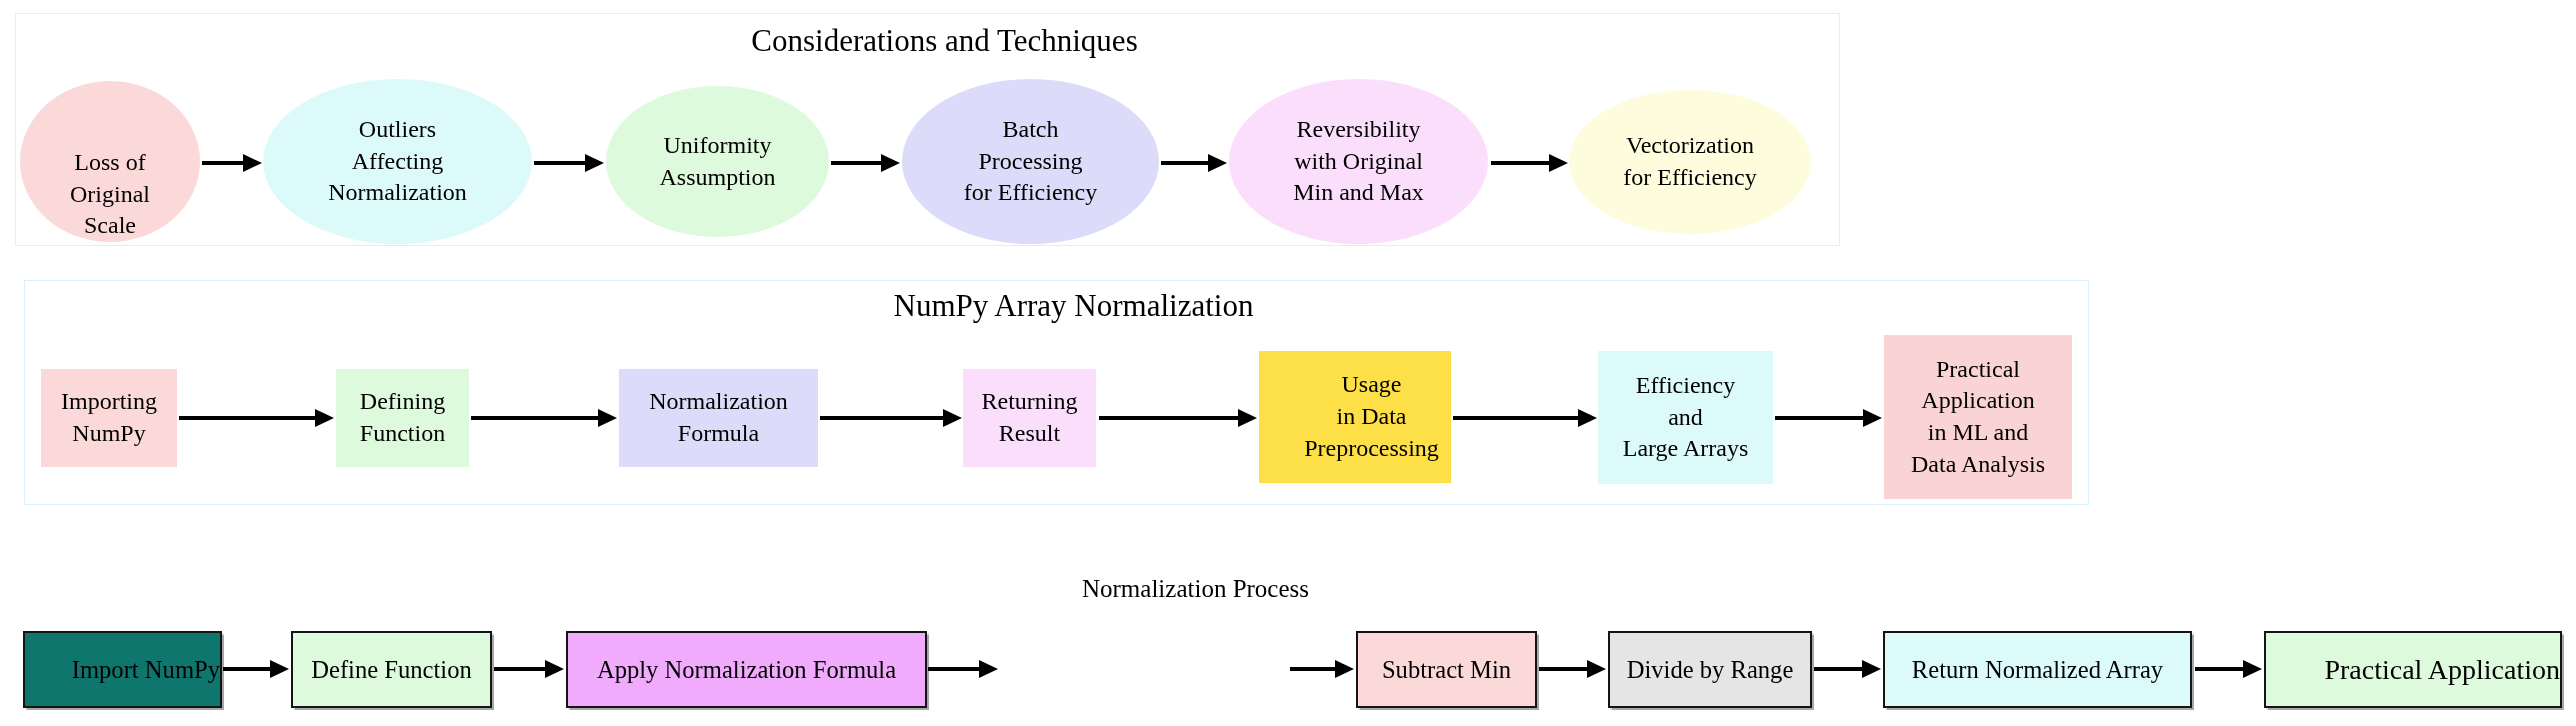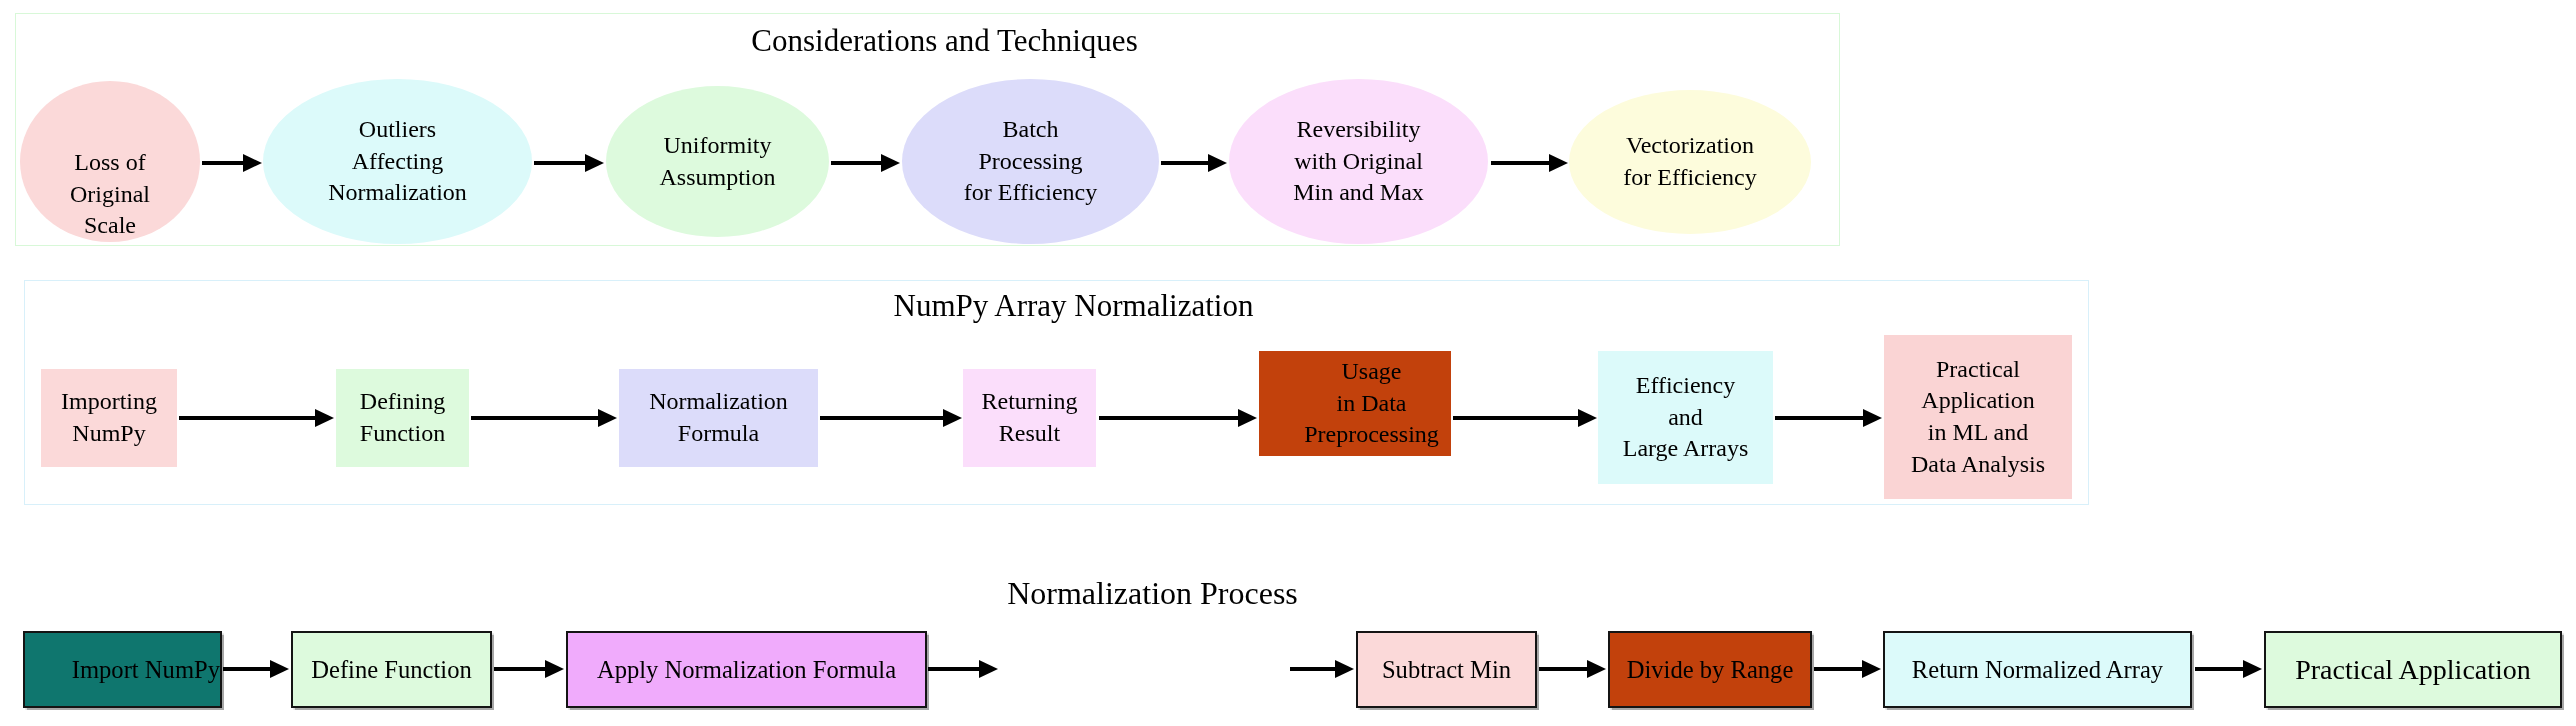--- a/index.html
+++ b/index.html
@@ -113,21 +113,21 @@
 Function</span>
   </div>
   <div class="node rect" style="left: 619px; top: 369px; width: 199px; height: 98px; background-color: rgb(220, 220, 250);">
     <span class="label">Normalization
 Formula</span>
   </div>
   <div class="node rect" style="left: 963px; top: 369px; width: 133px; height: 98px; background-color: rgb(251, 222, 251);">
     <span class="label">Returning
 Result</span>
   </div>
-  <div class="node rect" style="left: 1259px; top: 351px; width: 192px; height: 105px; background-color: #c2410c; padding-left: 33px;">
+  <div class="node rect" style="left: 1259px; top: 351px; width: 192px; height: 132px; background-color: #fde047; padding-left: 33px;">
     <span class="label">Usage
 in Data
 Preprocessing</span>
   </div>
   <div class="node rect" style="left: 1598px; top: 351px; width: 175px; height: 133px; background-color: rgb(220, 250, 250);">
     <span class="label">Efficiency
 and
 Large Arrays</span>
   </div>
   <div class="node rect" style="left: 1884px; top: 335px; width: 188px; height: 164px; background-color: rgb(250, 212, 212);">
@@ -137,41 +137,41 @@
 Data Analysis</span>
   </div>
 
   <div class="arrow" style="left:179px;top:416px;width:136px"></div>
   <div class="arrow" style="left:471px;top:416px;width:127px"></div>
   <div class="arrow" style="left:820px;top:416px;width:123px"></div>
   <div class="arrow" style="left:1099px;top:416px;width:139px"></div>
   <div class="arrow" style="left:1453px;top:416px;width:125px"></div>
   <div class="arrow" style="left:1775px;top:416px;width:88px"></div>
 
-  <div class="sec-title" style="left:795px;top:575px;width:681px;font-size:32px">Normalization Process</div>
+  <div class="sec-title" style="left:838px;top:575px;width:681px;font-size:25px">Normalization Process</div>
 
   <div class="node rect3" style="left: 23px; top: 631px; width: 199px; height: 77px; background-color: #0f766e; justify-content: flex-end;">
     <span class="label">Import NumPy</span>
   </div>
   <div class="node rect3" style="left: 291px; top: 631px; width: 201px; height: 77px; background-color: rgb(221, 250, 221);">
     <span class="label">Define Function</span>
   </div>
   <div class="node rect3" style="left: 566px; top: 631px; width: 361px; height: 77px; background-color: #f0abfc;">
     <span class="label">Apply Normalization Formula</span>
   </div>
   <div class="node rect3" style="left: 1356px; top: 631px; width: 181px; height: 77px; background-color: rgb(251, 217, 217);">
     <span class="label">Subtract Min</span>
   </div>
-  <div class="node rect3" style="left: 1608px; top: 631px; width: 204px; height: 77px; background-color: #c2410c;">
+  <div class="node rect3" style="left: 1608px; top: 631px; width: 204px; height: 77px; background-color: #e5e5e5;">
     <span class="label">Divide by Range</span>
   </div>
   <div class="node rect3" style="left: 1883px; top: 631px; width: 309px; height: 77px; background-color: rgb(220, 250, 250);">
     <span class="label">Return Normalized Array</span>
   </div>
-  <div class="node rect3 big" style="left: 2264px; top: 631px; width: 298px; height: 77px; background-color: rgb(221, 250, 221);">
+  <div class="node rect3 big" style="left: 2264px; top: 631px; width: 298px; height: 77px; background-color: rgb(221, 250, 221); justify-content: flex-end;">
     <span class="label">Practical Application</span>
   </div>
 
   <div class="arrow" style="left:223px;top:667px;width:47px"></div>
   <div class="arrow" style="left:494px;top:667px;width:51px"></div>
   <div class="arrow" style="left:928px;top:667px;width:51px"></div>
   <div class="arrow" style="left:1290px;top:667px;width:45px"></div>
   <div class="arrow" style="left:1539px;top:667px;width:48px"></div>
   <div class="arrow" style="left:1814px;top:667px;width:48px"></div>
   <div class="arrow" style="left:2195px;top:667px;width:48px"></div>

